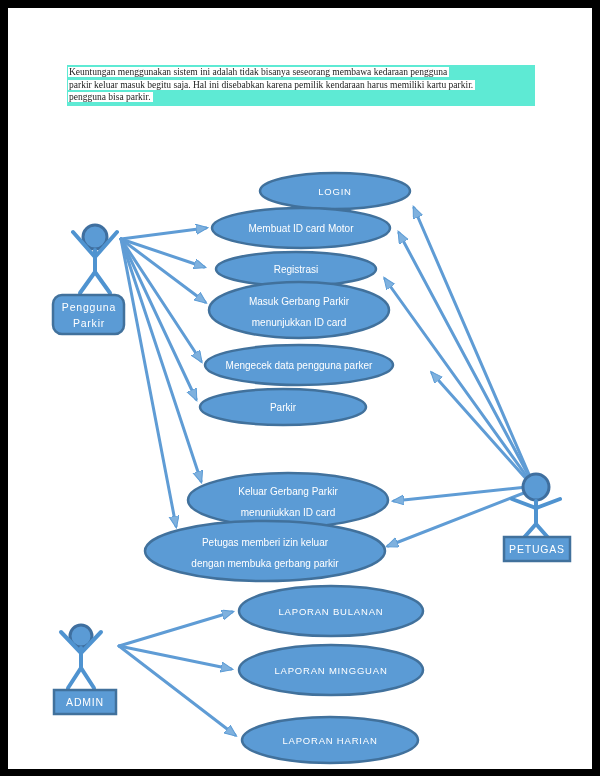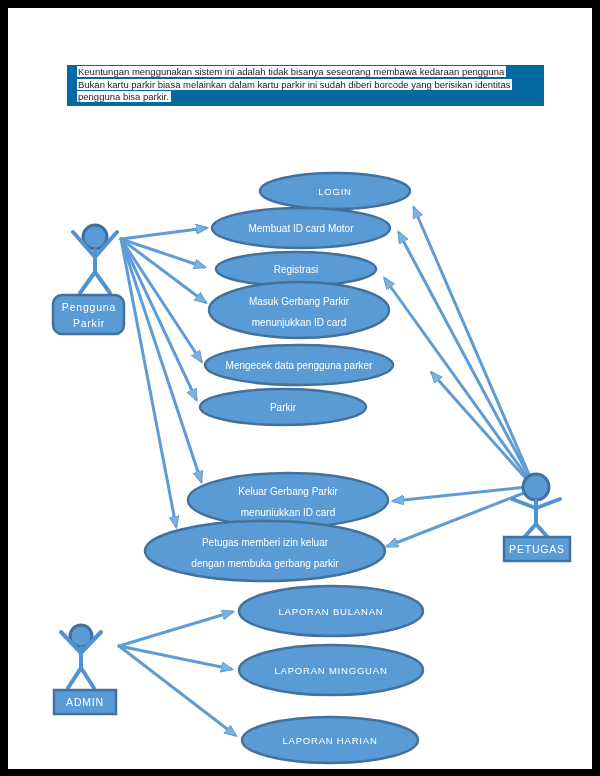--- a/index.html
+++ b/index.html
@@ -1,41 +1,41 @@
 <!DOCTYPE html>
 <html><head>
 <meta charset="utf-8">
 <style>
   html,body{margin:0;padding:0;}
   body{
     width:600px;height:776px;position:relative;background:#000;
     font-family:"Liberation Sans",sans-serif;overflow:hidden;
   }
   .paper{position:absolute;left:8px;top:8px;width:584px;height:761px;background:#ffffff;}
-  .para-block{position:absolute;left:67px;top:65px;width:467px;background:#0369a1;padding:1px 0 2px 10px;}
+  .para-block{position:absolute;left:67px;top:65px;width:467px;background:#5eead4;padding:1px 0 2px 1px;font-family:Liberation Serif, serif;}
   .para-line{font-size:9.5px;line-height:12.7px;color:#1c1c1c;white-space:nowrap;}
   .para-line span{background:#ffffff;padding:0 2px 0 1px;}
   svg.diagram{position:absolute;left:0;top:0;}
   .uc-ellipse{fill:#5b9bd5;stroke:#41719c;stroke-width:2.5;}
   .uc-text{fill:#ffffff;font-size:10px;text-anchor:middle;font-family:"Liberation Sans",sans-serif;}
   .uc-text.caps{letter-spacing:0.8px;font-size:9.5px;}
   .conn{stroke:#5f9cd5;stroke-width:3;stroke-linecap:round;fill:none;}
   .stick{stroke:#4f93d0;stroke-width:4;stroke-linecap:round;fill:none;}
   .head{fill:#5b9bd5;stroke:#3f6f9f;stroke-width:3;}
   .actor-box{fill:#5b9bd5;stroke:#41719c;stroke-width:2.5;}
   .actor-label{fill:#ffffff;font-size:10.5px;text-anchor:middle;letter-spacing:0.8px;font-family:"Liberation Sans",sans-serif;}
 </style>
 </head>
 <body>
 
 <div class="paper"></div>
 
 <div class="para-block">
   <div class="para-line"><span>Keuntungan menggunakan sistem ini adalah tidak bisanya seseorang membawa kedaraan pengguna</span></div>
-  <div class="para-line"><span>Bukan kartu parkir biasa melainkan dalam kartu parkir ini sudah diberi borcode yang berisikan identitas</span></div>
+  <div class="para-line"><span>parkir keluar masuk begitu saja. Hal ini disebabkan karena pemilik kendaraan harus memiliki kartu parkir.</span></div>
   <div class="para-line"><span>pengguna bisa parkir.</span></div>
 </div>
 
 <svg class="diagram" viewBox="0 0 600 776" width="600" height="776">
   <defs>
     <marker id="arrow" markerWidth="13" markerHeight="11" refX="10" refY="5" orient="auto" markerUnits="userSpaceOnUse">
       <polygon points="0,0 12,5 0,10" fill="#7fb1de" stroke="#5b9bd5" stroke-width="1"></polygon>
     </marker>
   </defs>
 

